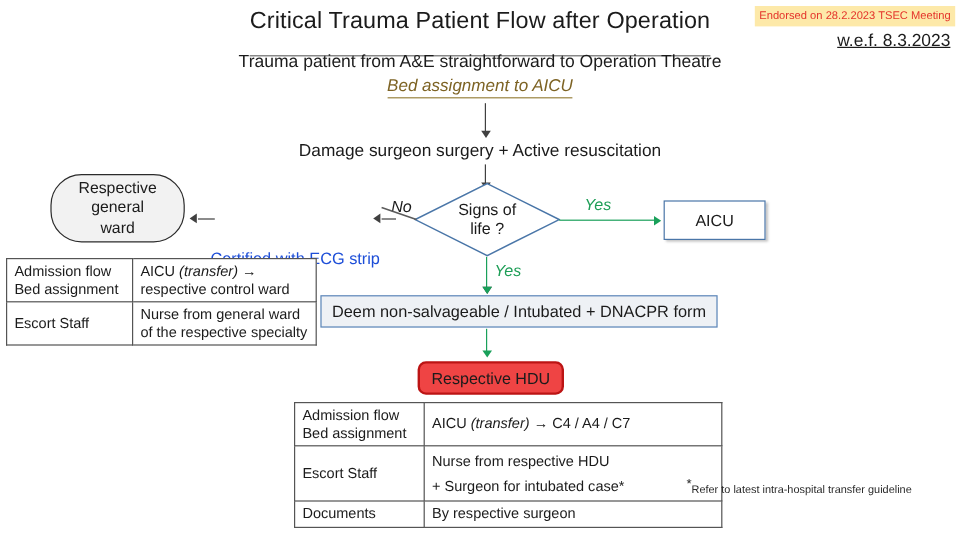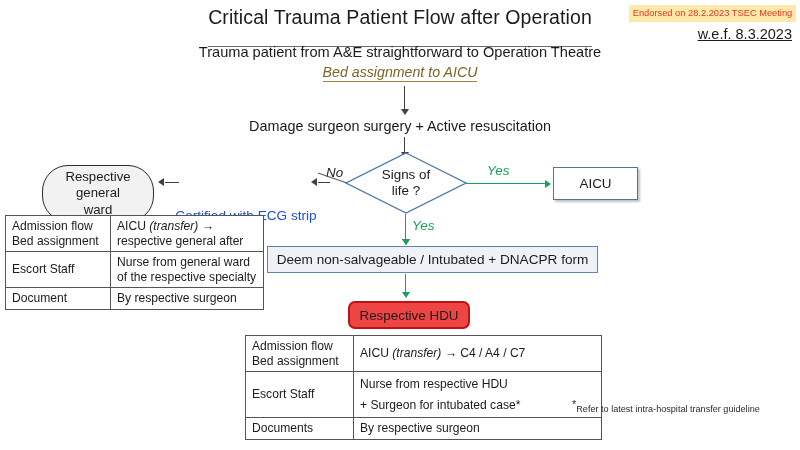--- a/index.html
+++ b/index.html
@@ -95,21 +95,20 @@
     left:42px;top:145px;width:112px;height:57px;
     background:#f2f2f2;
     border:1.4px solid #2b2b2b;
     border-radius:26px;
     font-size:13.2px;
     line-height:16.5px;
     text-align:center;
     display:flex;align-items:center;justify-content:center;
     color:#1b1b1b;
     box-sizing:border-box;
-    margin-top:20px;
   }
   #ecg-label{
     left:166px;top:176px;width:160px;
     font-size:13.6px;color:#1d4ed8;text-align:center;margin-top:32px;
   }
 
   #decision-node{
     left:345px;top:152px;width:122px;height:62px;
   }
   #decision-node svg{display:block;}
@@ -268,34 +267,30 @@
 
   <table class="flowtable abs" id="left-table">
     <tbody>
       <tr>
         <td class="k">
           <div>Admission flow</div>
           <div>Bed assignment</div>
         </td>
         <td class="v">
           <div><span>AICU </span><span class="it">(transfer)</span><span> →</span></div>
-          <div>respective general after</div>
+          <div>respective control ward</div>
         </td>
       </tr>
       <tr>
         <td class="k">Escort Staff</td>
         <td class="v">
           <div>Nurse from general ward</div>
           <div>of the respective specialty</div>
         </td>
       </tr>
-      <tr>
-        <td class="k">Document</td>
-        <td class="v">By respective surgeon</td>
-      </tr>
     </tbody>
   </table>
 
   <table class="flowtable abs" id="bottom-table">
     <tbody>
       <tr>
         <td class="k">
           <div>Admission flow</div>
           <div>Bed assignment</div>
         </td>

